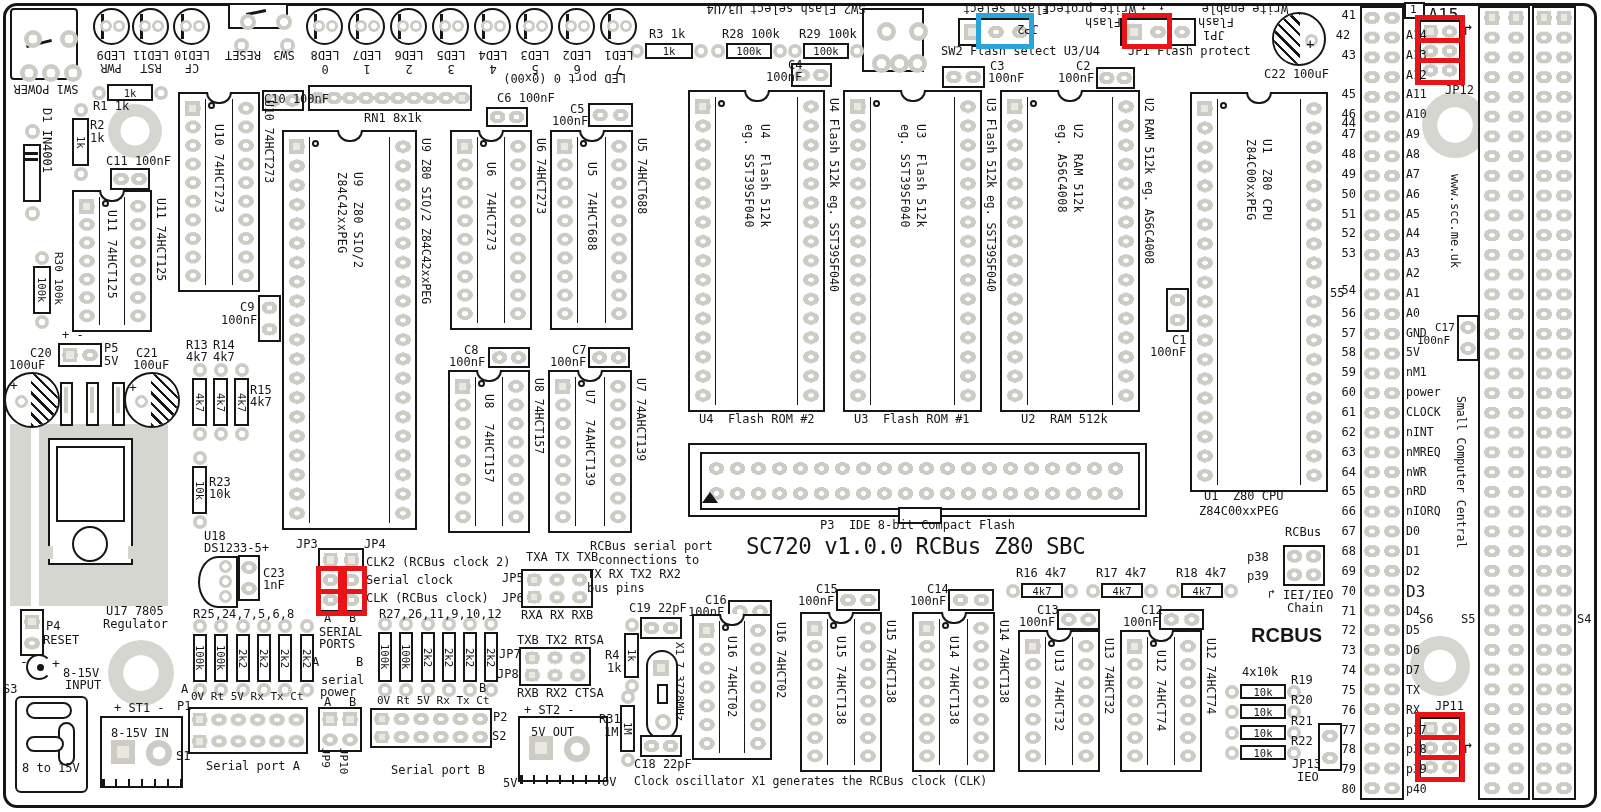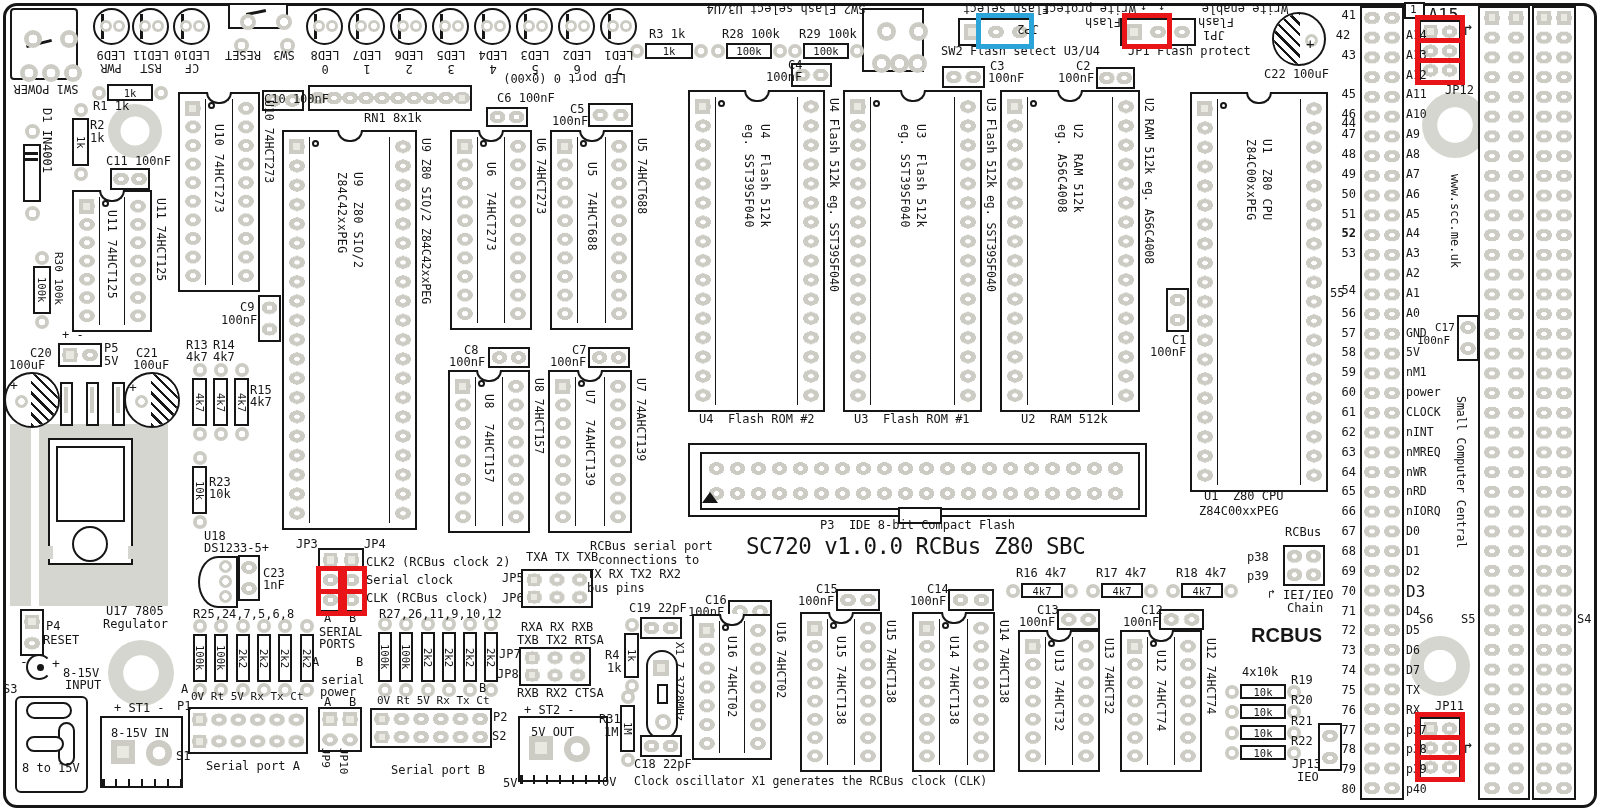--- a/index.html
+++ b/index.html
@@ -242,21 +242,21 @@
     <div class="t" style="left: 1330px; top: 128.1px; width: 26px; text-align: right;">47</div>
     <div class="t" style="left: 1406px; top: 128.1px; font-size: 11.5px;">A9</div>
     <div class="t" style="left: 1330px; top: 147.95px; width: 26px; text-align: right;">48</div>
     <div class="t" style="left: 1406px; top: 147.95px; font-size: 11.5px;">A8</div>
     <div class="t" style="left: 1330px; top: 167.8px; width: 26px; text-align: right;">49</div>
     <div class="t" style="left: 1406px; top: 167.8px; font-size: 11.5px;">A7</div>
     <div class="t" style="left: 1330px; top: 187.65px; width: 26px; text-align: right;">50</div>
     <div class="t" style="left: 1406px; top: 187.65px; font-size: 11.5px;">A6</div>
     <div class="t" style="left: 1330px; top: 207.5px; width: 26px; text-align: right;">51</div>
     <div class="t" style="left: 1406px; top: 207.5px; font-size: 11.5px;">A5</div>
-    <div class="t" style="left: 1330px; top: 227.35px; width: 26px; text-align: right; font-weight: bold;">52</div>
+    <div class="t" style="left: 1330px; top: 227.35px; width: 26px; text-align: right;">52</div>
     <div class="t" style="left: 1406px; top: 227.35px; font-size: 11.5px;">A4</div>
     <div class="t" style="left: 1330px; top: 247.2px; width: 26px; text-align: right;">53</div>
     <div class="t" style="left: 1406px; top: 247.2px; font-size: 11.5px;">A3</div>
     <div class="t" style="left: 1330px; top: 267.05px; width: 26px; text-align: right; margin-top: 17px;">54</div>
     <div class="t" style="left: 1406px; top: 267.05px; font-size: 11.5px;">A2</div>
     <div class="t" style="left: 1330px; top: 286.9px; width: 26px; ">55</div>
     <div class="t" style="left: 1406px; top: 286.9px; font-size: 11.5px;">A1</div>
     <div class="t" style="left: 1330px; top: 306.75px; width: 26px; text-align: right;">56</div>
     <div class="t" style="left: 1406px; top: 306.75px; font-size: 11.5px;">A0</div>
     <div class="t" style="left: 1330px; top: 326.6px; width: 26px; text-align: right;">57</div>
@@ -699,21 +699,21 @@
     <div class="t" style="left: 349px; top: 696px;">B</div>
     <div class="t" style="left: 379px; top: 608px;">R27,26,11,9,10,12</div>
     <div class="t" style="left: 479px; top: 682px;">B</div>
     <div class="t" style="left: 377px; top: 694px; font-size: 11px;">0V Rt 5V Rx Tx Ct</div>
     <div class="t" style="left: 493px; top: 711px;">P2</div>
     <div class="t" style="left: 492px; top: 730px;">S2</div>
     <div class="t" style="left: 391px; top: 764px;">Serial port B</div>
     <div class="t" style="left: 526px; top: 551px;">TXA TX TXB</div>
     <div class="t" style="left: 502px; top: 572px;">JP5</div>
     <div class="t" style="left: 502px; top: 592px;">JP6</div>
-    <div class="t" style="left: 521px; top: 609px; margin-top: 12px;">RXA RX RXB</div>
+    <div class="t" style="left: 521px; top: 609px;">RXA RX RXB</div>
     <div class="t" style="left: 517px; top: 634px;">TXB TX2 RTSA</div>
     <div class="t" style="left: 499px; top: 648px;">JP7</div>
     <div class="t" style="left: 497px; top: 668px;">JP8</div>
     <div class="t" style="left: 517px; top: 687px;">RXB RX2 CTSA</div>
     <div class="t" style="left: 524px; top: 704px;">+ ST2 -</div>
     <div class="t" style="left: 531px; top: 726px;">5V OUT</div>
     <div class="t" style="left: 503px; top: 777px;">5V</div>
     <div class="t" style="left: 602px; top: 776px;">0V</div>
     <div class="t" style="left: 590px; top: 540px;">RCBus serial port</div>
     <div class="t" style="left: 598px; top: 554px;">connections to</div>

